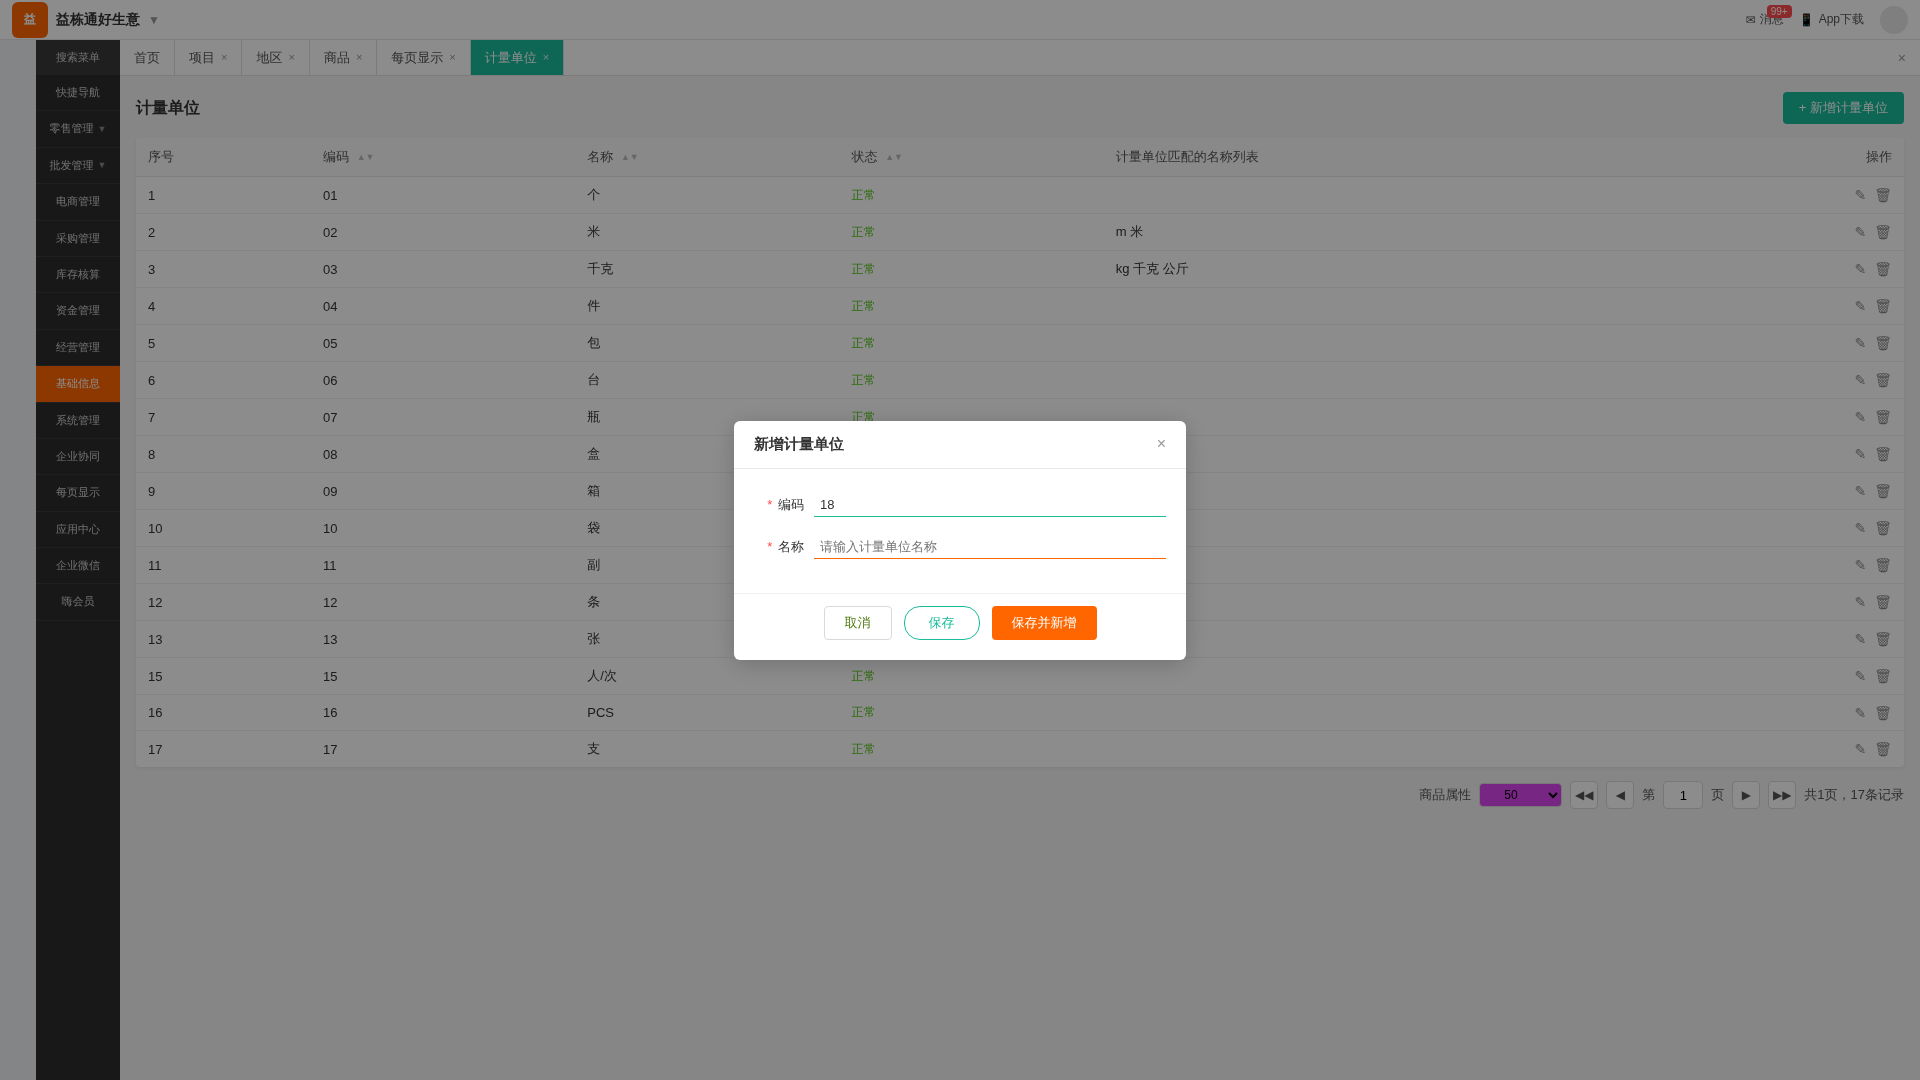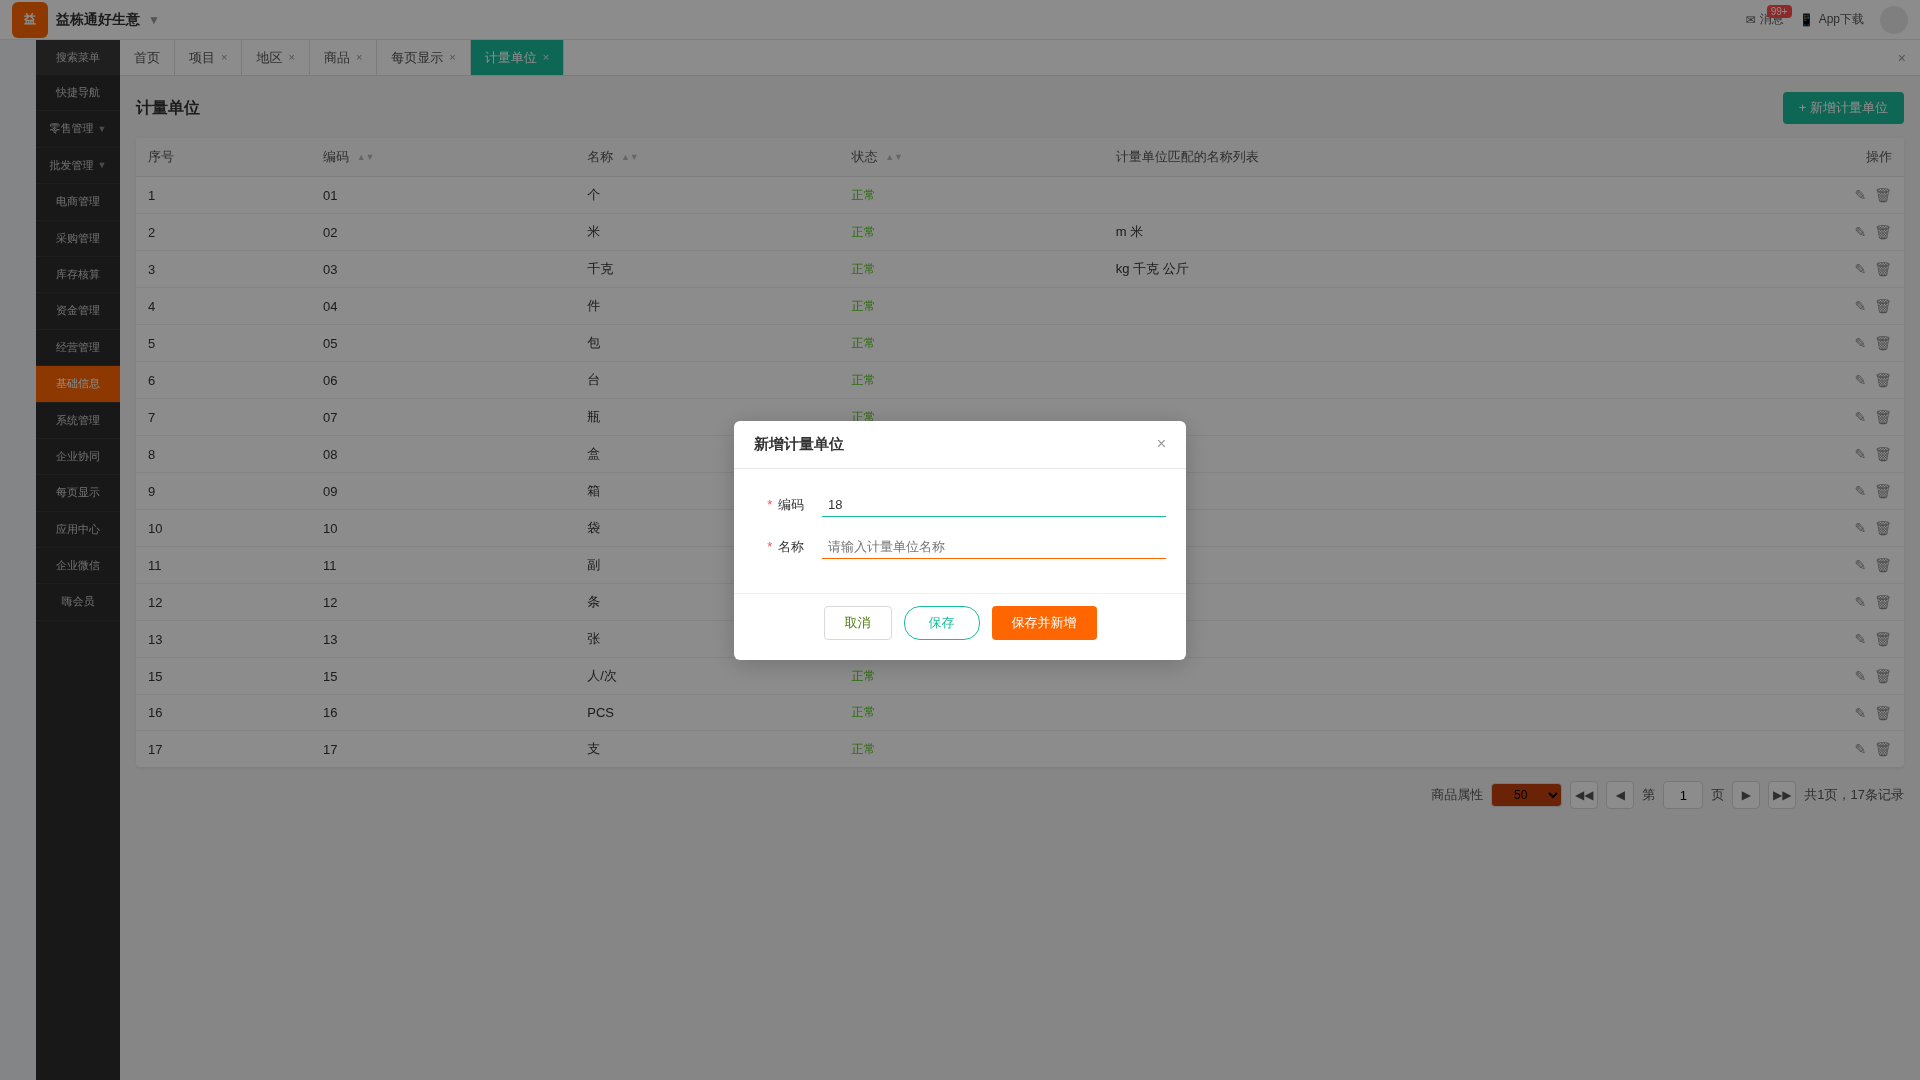--- a/index.html
+++ b/index.html
@@ -256,24 +256,23 @@
       align-items: center;
       justify-content: flex-end;
       padding: 14px 0 4px;
       gap: 8px;
       color: #555;
       font-size: 13px;
     }
     .page-size-select {
       border: 1px solid #d9d9d9;
       border-radius: 4px;
-      padding: 3px 14px;
+      padding: 3px 20px;
       font-size: 12px;
-      background: #c2410c;
-      text-align: center;
+      background: #d946ef;
     }
     .page-nav-btn {
       width: 28px;
       height: 28px;
       border: 1px solid #d9d9d9;
       border-radius: 4px;
       background: white;
       cursor: pointer;
       display: flex;
       align-items: center;
@@ -346,21 +345,20 @@
       margin-right: 2px;
     }
     .form-input {
       flex: 1;
       border: none;
       border-bottom: 1px solid #1abc9c;
       padding: 4px 6px;
       font-size: 13px;
       outline: none;
       color: #333;
-      margin-left: 8px;
     }
     .form-input.placeholder-active {
       border-bottom-color: #f60;
       color: #bbb;
     }
     .dialog-footer {
       padding: 12px 20px 20px;
       display: flex;
       justify-content: center;
       gap: 12px;

